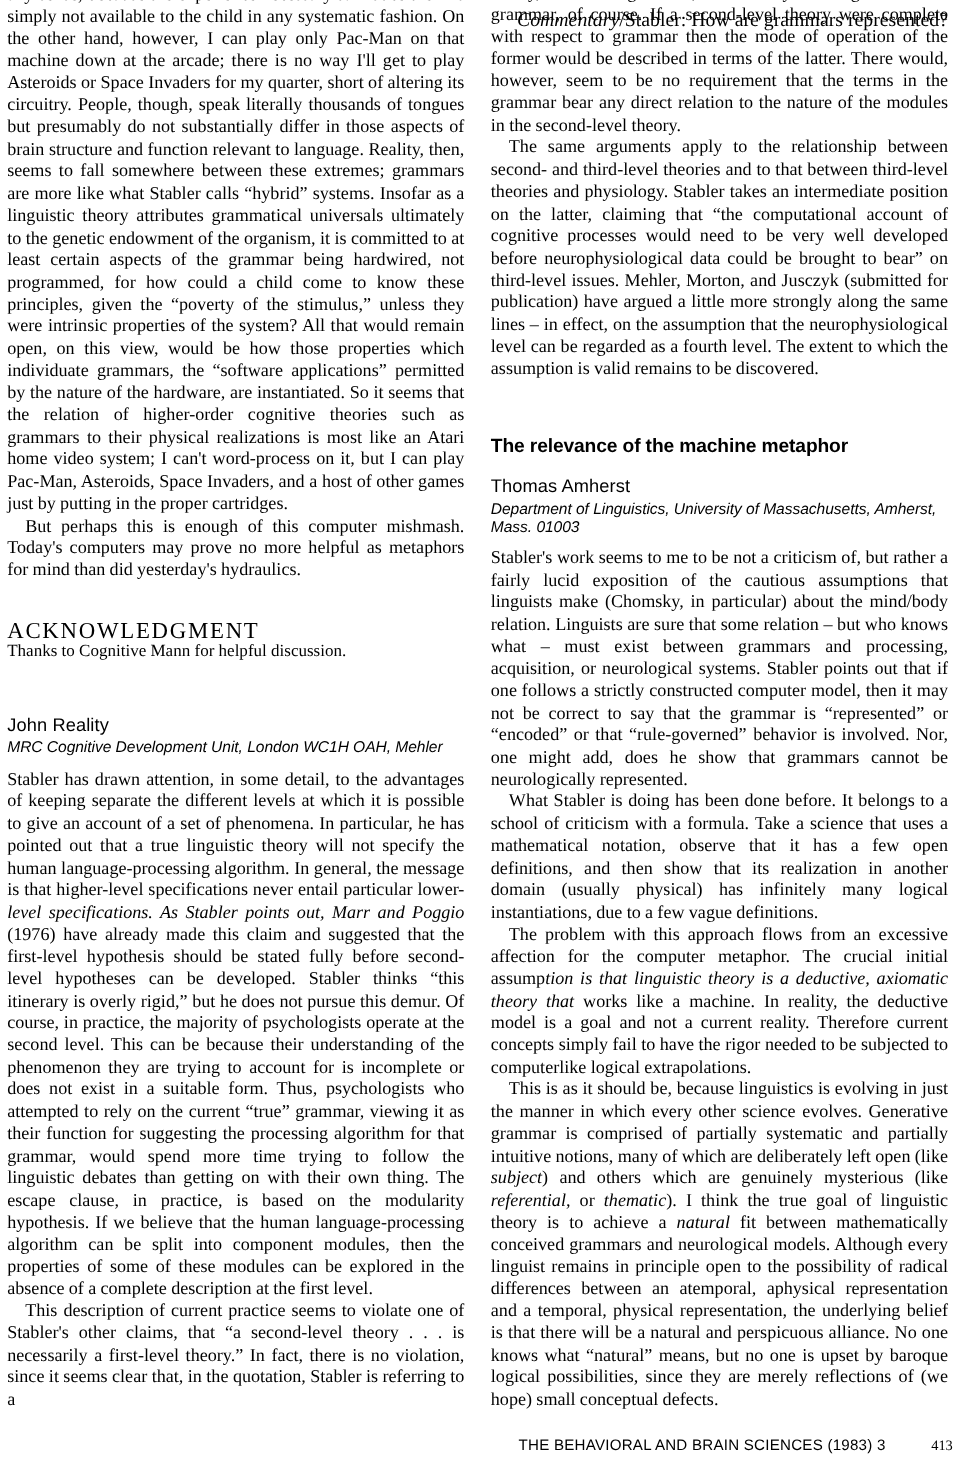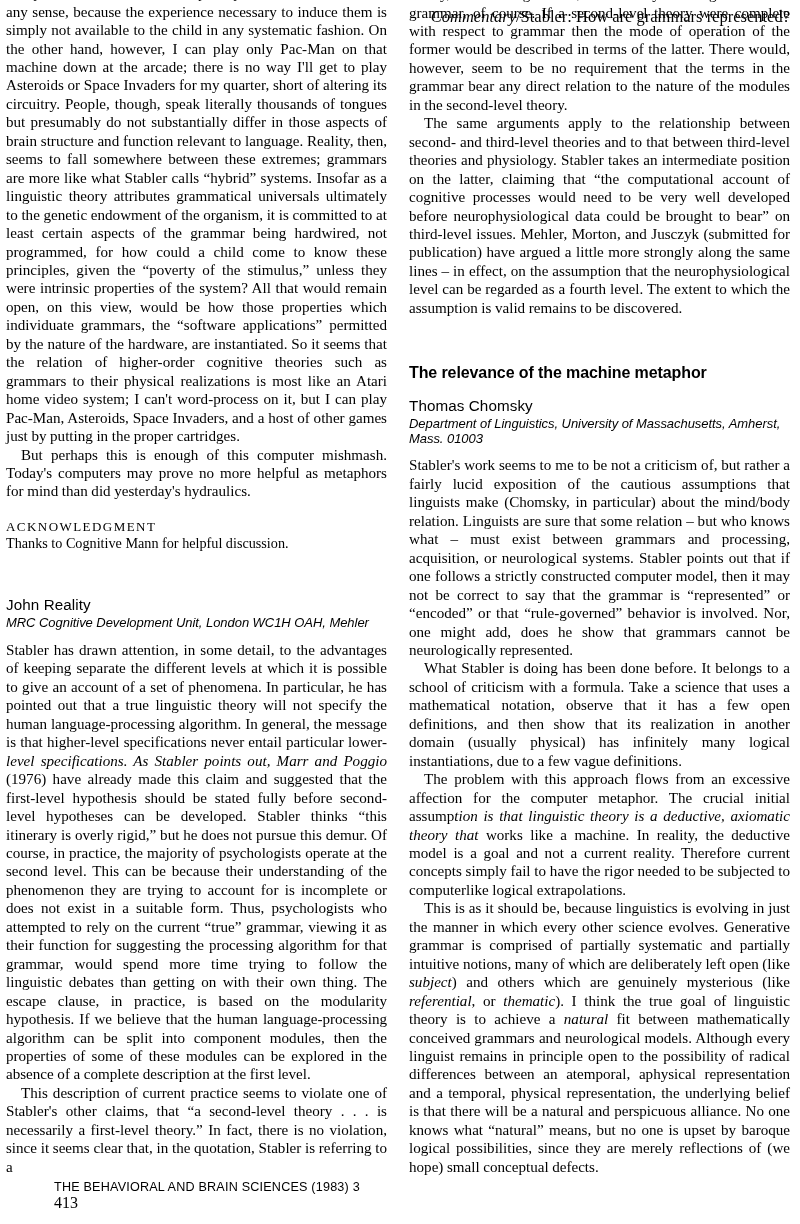--- a/index.html
+++ b/index.html
@@ -59,22 +59,22 @@
     text-justify: inter-word;
     font-family: "Liberation Serif", "DejaVu Serif", serif;
     hyphens: none;
     word-spacing: -0.2px;
   }
   p.body.indent { text-indent: 15px; }
   p.body i, p.body em { }
 
   
   .ack-head {
-    margin: 17px 0 0 0;
-    font-size: 13px;
+    margin: 33px 0 0 0;
+    font-size: 19px;
     letter-spacing: 1.45px;
     font-family: "Liberation Serif", "DejaVu Serif", serif;
     line-height: 17px;
   }
   .ack-body {
     margin: 0;
     font-size: 14.2px;
     line-height: 17.5px;
     font-family: "Liberation Serif", "DejaVu Serif", serif;
   }
@@ -110,33 +110,33 @@
     letter-spacing: -0.05px;
   }
 
   
   .footer {
     position: absolute;
     left: 16px;
     right: 6px;
     bottom: 12px;
     display: flex;
-    flex-direction: column;
+    flex-direction: row;
     justify-content: flex-end;
     align-items: baseline;
   }
   .footer-journal {
     font-family: "Liberation Sans", "DejaVu Sans", sans-serif;
     font-size: 12.6px;
     letter-spacing: 0.2px;
     white-space: nowrap;
   }
   .footer-page {
     font-family: "Liberation Serif", "DejaVu Serif", serif;
-    font-size: 16px;
+    font-size: 12px;
     margin-left: 38px;
     white-space: nowrap;
   }
 </style>
 </head>
 <body>
 
 <div class="page">
 
   <div class="running-head">
@@ -166,21 +166,21 @@
     </div>
 
     <div class="col">
 
       <p class="body">theory, such as grammar, would say nothing about the grammar, of course. If a second-level theory were complete with respect to grammar then the mode of operation of the former would be described in terms of the latter. There would, however, seem to be no requirement that the terms in the grammar bear any direct relation to the nature of the modules in the second-level theory.</p>
 
       <p class="body indent">The same arguments apply to the relationship between second- and third-level theories and to that between third-level theories and physiology. Stabler takes an intermediate position on the latter, claiming that “the computational account of cognitive processes would need to be very well developed before neurophysiological data could be brought to bear” on third-level issues. Mehler, Morton, and Jusczyk (submitted for publication) have argued a little more strongly along the same lines – in effect, on the assumption that the neurophysiological level can be regarded as a fourth level. The extent to which the assumption is valid remains to be discovered.</p>
 
       <div class="article-head second">
         <h2 class="article-title">The relevance of the machine metaphor</h2>
-        <p class="article-author">Thomas Chomsky</p>
+        <p class="article-author">Thomas Amherst</p>
         <p class="article-affil">Department of Linguistics, University of Massachusetts, Amherst, Mass. 01003</p>
       </div>
 
       <p class="body">Stabler's work seems to me to be not a criticism of, but rather a fairly lucid exposition of the cautious assumptions that linguists make (Chomsky, in particular) about the mind/body relation. Linguists are sure that some relation – but who knows what – must exist between grammars and processing, acquisition, or neurological systems. Stabler points out that if one follows a strictly constructed computer model, then it may not be correct to say that the grammar is “represented” or “encoded” or that “rule-governed” behavior is involved. Nor, one might add, does he show that grammars cannot be neurologically represented.</p>
 
       <p class="body indent">What Stabler is doing has been done before. It belongs to a school of criticism with a formula. Take a science that uses a mathematical notation, observe that it has a few open definitions, and then show that its realization in another domain (usually physical) has infinitely many logical instantiations, due to a few vague definitions.</p>
 
       <p class="body indent"><span>The problem with this approach flows from an excessive affection for the computer metaphor. The crucial initial assump</span><i>tion is that linguistic theory is a deductive, axiomatic theory that</i><span> works like a machine. In reality, the deductive model is a goal and not a current reality. Therefore current concepts simply fail to have the rigor needed to be subjected to computerlike logical extrapolations.</span></p>
 
       <p class="body indent"><span>This is as it should be, because linguistics is evolving in just the manner in which every other science evolves. Generative grammar is comprised of partially systematic and partially intuitive notions, many of which are deliberately left open (like </span><i>subject</i><span>) and others which are genuinely mysterious (like </span><i>referential</i><span>, or </span><i>thematic</i><span>). I think the true goal of linguistic theory is to achieve a </span><i>natural</i><span> fit between mathematically conceived grammars and neurological models. Although every linguist remains in principle open to the possibility of radical differences between an atemporal, aphysical representation and a temporal, physical representation, the underlying belief is that there will be a natural and perspicuous alliance. No one knows what “natural” means, but no one is upset by baroque logical possibilities, since they are merely reflections of (we hope) small conceptual defects.</span></p>

